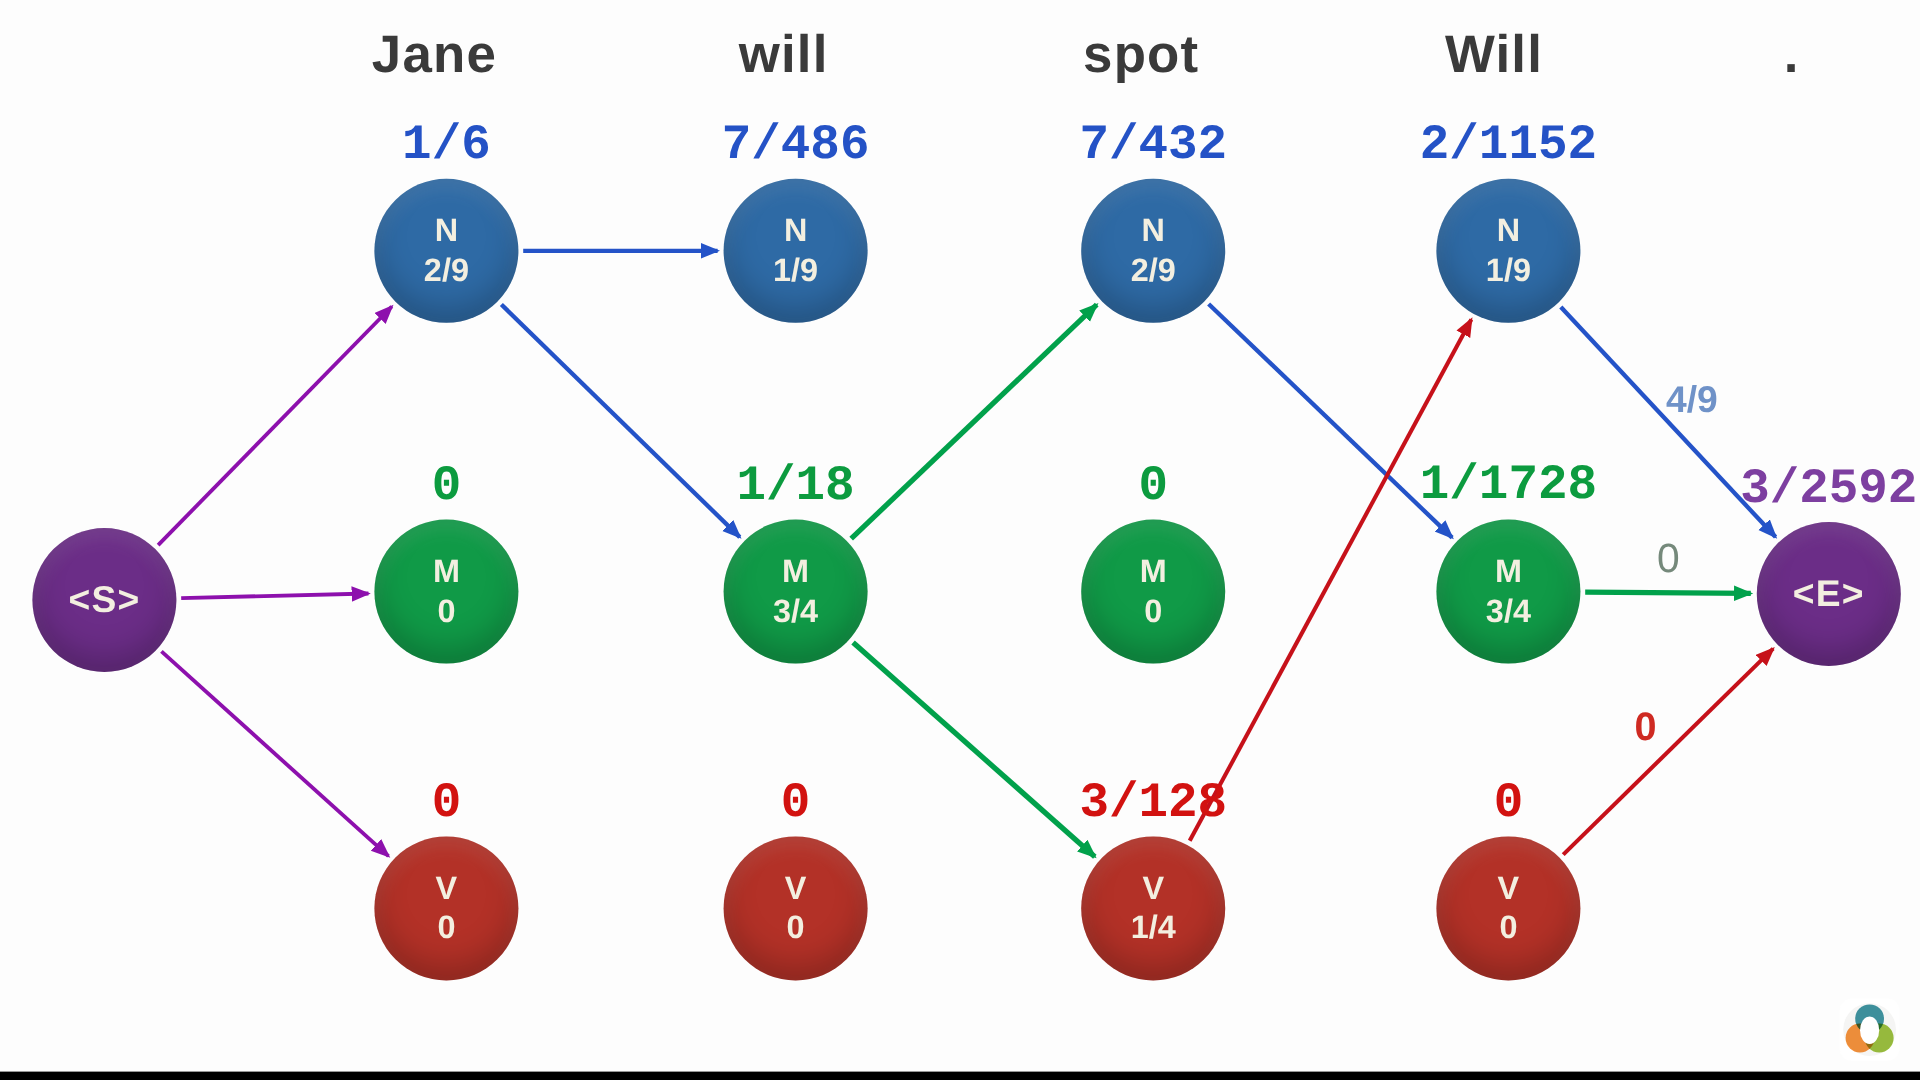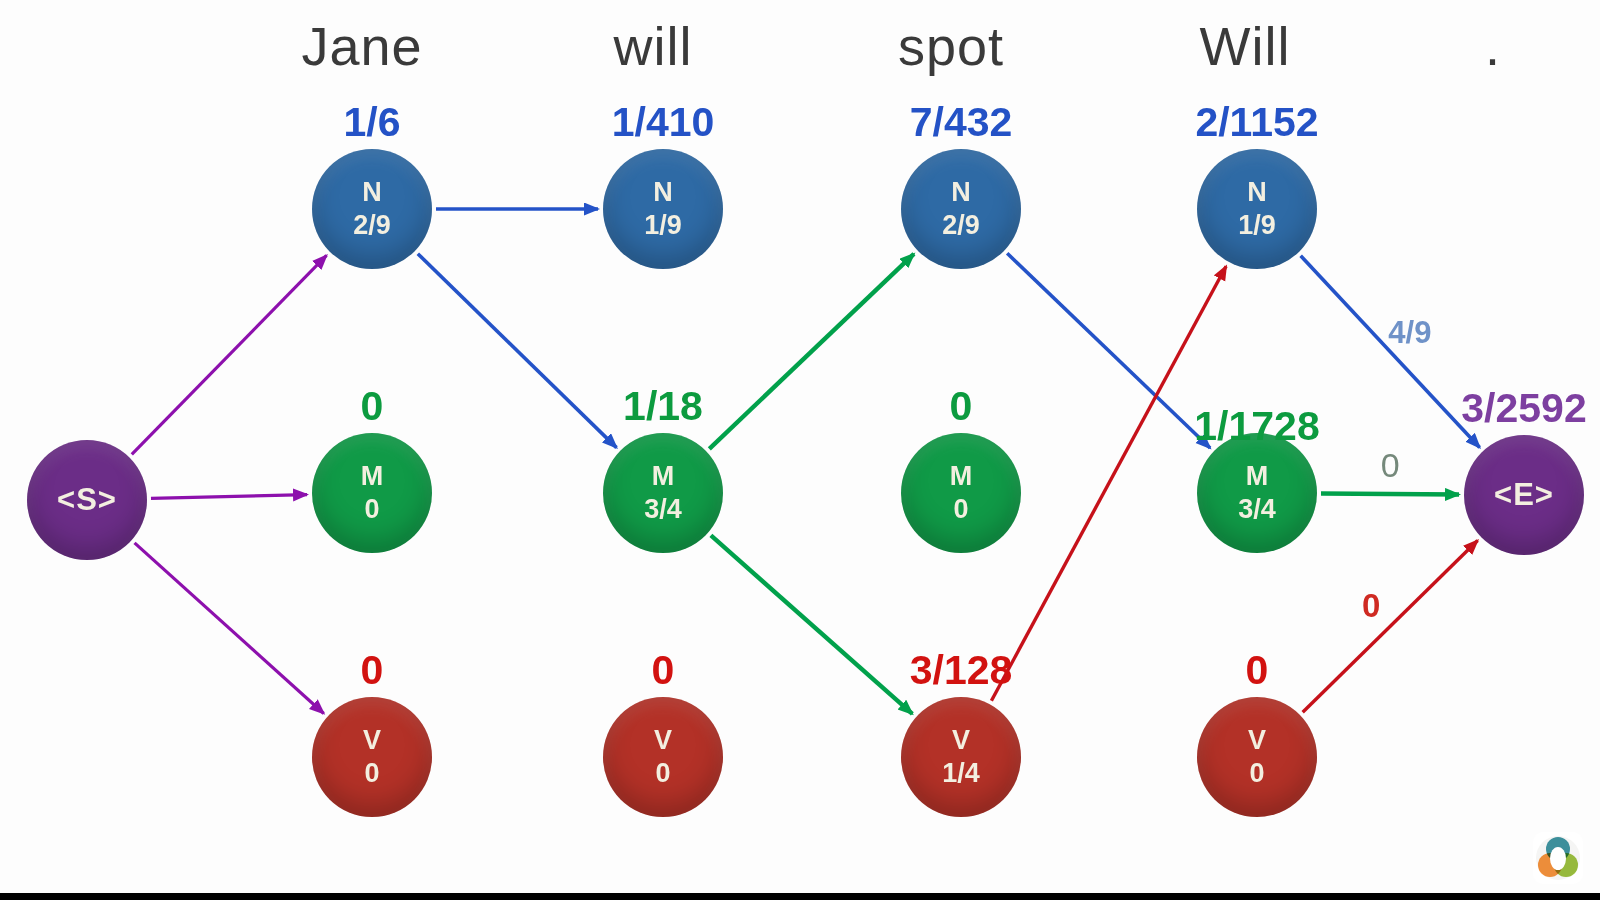--- a/index.html
+++ b/index.html
@@ -3,25 +3,25 @@
 <meta charset="utf-8">
 <style>
   html,body{margin:0;padding:0;background:#ffffff;}
   .stage{
     position:relative;width:1600px;height:900px;background:#fdfdfd;overflow:hidden;
     font-family:"Liberation Sans","DejaVu Sans",sans-serif;
   }
   svg.edges{position:absolute;left:0;top:0;width:1600px;height:900px;}
   .word{
     position:absolute;transform:translate(-50%,-50%);
-    font-size:54px;font-weight:400;letter-spacing:1px;white-space:nowrap;
+    font-size:44px;font-weight:700;letter-spacing:1px;white-space:nowrap;
   }
   .prob{
     position:absolute;transform:translate(-50%,-50%);
-    font-size:41px;font-weight:700;white-space:nowrap;
+    font-size:41px;font-weight:700;white-space:nowrap;font-family:Liberation Mono, monospace;
   }
   .node{
     position:absolute;width:120px;height:120px;border-radius:50%;
     display:flex;flex-direction:column;align-items:center;justify-content:center;
     box-shadow:inset 0 -12px 26px rgba(0,0,0,.22), inset 0 8px 16px rgba(255,255,255,.10);
   }
   .node span{font-weight:700;font-size:27px;line-height:1.22;white-space:nowrap;}
   .node.terminal span{font-size:31px;letter-spacing:1px;}
   .edge-label{font-weight:600;}
   .edge-label.lightblue{font-size:31px;}
@@ -89,21 +89,21 @@
       <div class="prob" style="left: 372px; top: 406px; color: rgb(12, 155, 63);">0</div>
       <div class="node" style="left: 312px; top: 697px; background: rgb(179, 49, 39);">
         <span style="color: rgb(243, 239, 224);">V</span>
         <span style="color: rgb(243, 239, 224);">0</span>
       </div>
       <div class="prob" style="left: 372px; top: 670px; color: rgb(210, 18, 16);">0</div>
       <div class="node" style="left: 603px; top: 149px; background: rgb(46, 106, 165);">
         <span style="color: rgb(243, 239, 224);">N</span>
         <span style="color: rgb(243, 239, 224);">1/9</span>
       </div>
-      <div class="prob" style="left: 663px; top: 122px; color: rgb(36, 82, 198);">1/410</div>
+      <div class="prob" style="left: 663px; top: 122px; color: rgb(36, 82, 198);">7/486</div>
       <div class="node" style="left: 603px; top: 433px; background: rgb(16, 154, 71);">
         <span style="color: rgb(243, 239, 224);">M</span>
         <span style="color: rgb(243, 239, 224);">3/4</span>
       </div>
       <div class="prob" style="left: 663px; top: 406px; color: rgb(12, 155, 63);">1/18</div>
       <div class="node" style="left: 603px; top: 697px; background: rgb(179, 49, 39);">
         <span style="color: rgb(243, 239, 224);">V</span>
         <span style="color: rgb(243, 239, 224);">0</span>
       </div>
       <div class="prob" style="left: 663px; top: 670px; color: rgb(210, 18, 16);">0</div>
@@ -124,21 +124,21 @@
       <div class="prob" style="left: 961px; top: 670px; color: rgb(210, 18, 16);">3/128</div>
       <div class="node" style="left: 1197px; top: 149px; background: rgb(46, 106, 165);">
         <span style="color: rgb(243, 239, 224);">N</span>
         <span style="color: rgb(243, 239, 224);">1/9</span>
       </div>
       <div class="prob" style="left: 1257px; top: 122px; color: rgb(36, 82, 198);">2/1152</div>
       <div class="node" style="left: 1197px; top: 433px; background: rgb(16, 154, 71);">
         <span style="color: rgb(243, 239, 224);">M</span>
         <span style="color: rgb(243, 239, 224);">3/4</span>
       </div>
-      <div class="prob" style="left: 1257px; top: 426px; color: rgb(12, 155, 63);">1/1728</div>
+      <div class="prob" style="left: 1257px; top: 405px; color: rgb(12, 155, 63);">1/1728</div>
       <div class="node" style="left: 1197px; top: 697px; background: rgb(179, 49, 39);">
         <span style="color: rgb(243, 239, 224);">V</span>
         <span style="color: rgb(243, 239, 224);">0</span>
       </div>
       <div class="prob" style="left: 1257px; top: 670px; color: rgb(210, 18, 16);">0</div>
       <div class="node terminal" style="left: 27px; top: 440px; background: rgb(107, 45, 135);">
         <span style="color: rgb(243, 239, 224);">&lt;S&gt;</span>
       </div>
       <div class="node terminal" style="left: 1464px; top: 435px; background: rgb(107, 45, 135);">
         <span style="color: rgb(243, 239, 224);">&lt;E&gt;</span>

